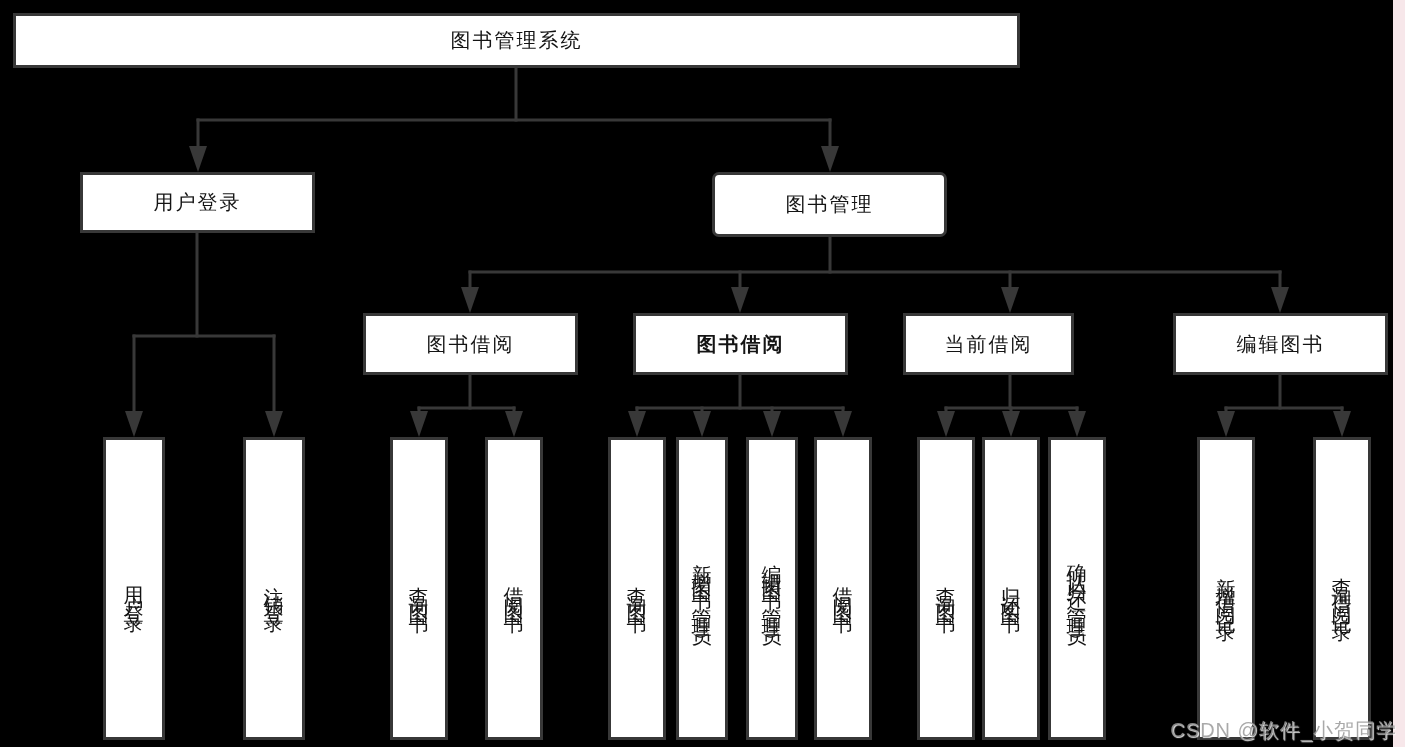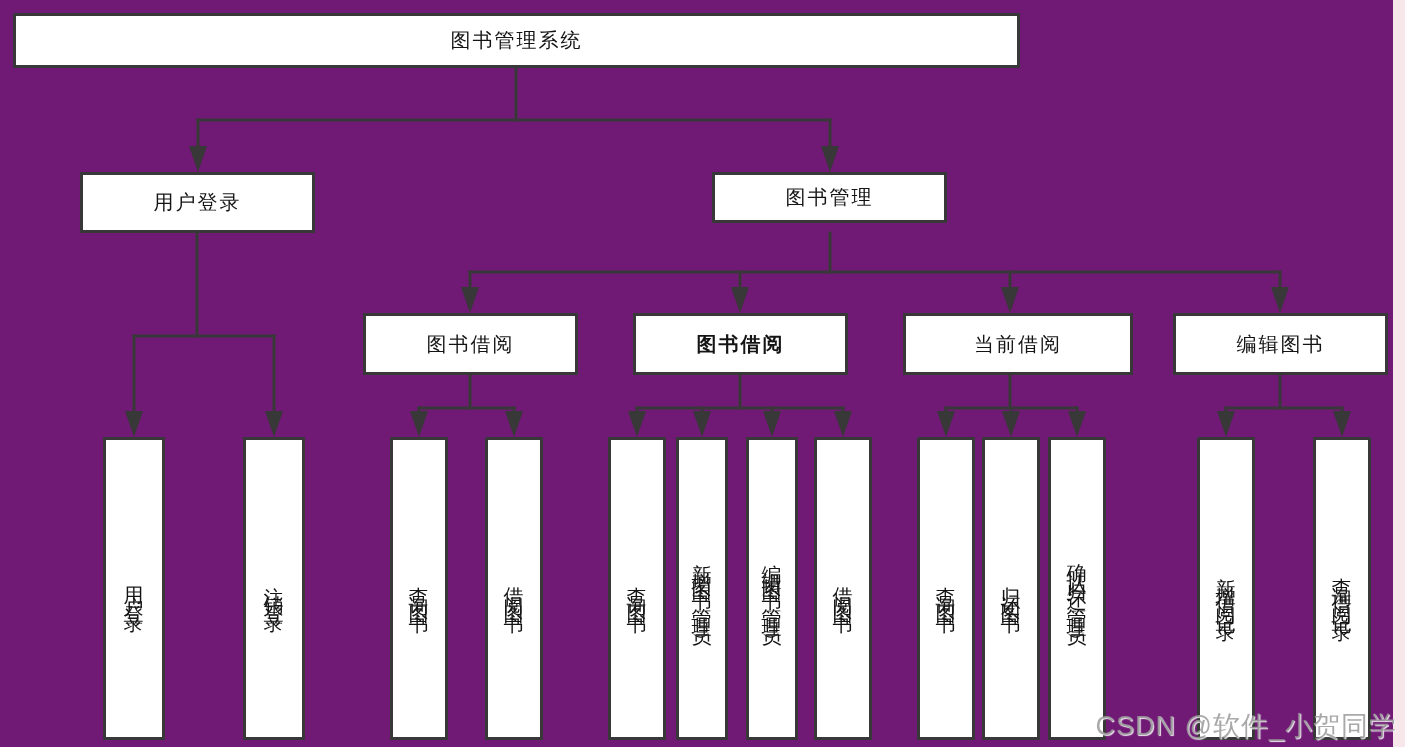--- a/index.html
+++ b/index.html
@@ -1,20 +1,20 @@
 <!DOCTYPE html>
 <html><head>
 <meta charset="utf-8">
 <style>
   html, body { margin: 0; padding: 0; background: #ffffff; }
   #canvas {
     position: relative;
     width: 1405px;
     height: 747px;
-    background: #701a75;
+    background: #000000;
     overflow: hidden;
     font-family: "Liberation Sans", "DejaVu Sans", sans-serif;
   }
   #connectors {
     position: absolute;
     left: 0; top: 0;
     width: 1405px; height: 747px;
   }
   .c-line { stroke: #383838; stroke-width: 3; fill: none; stroke-linecap: square; }
   .c-arrow { fill: #383838; stroke: none; }
@@ -41,21 +41,21 @@
   .pink-strip {
     position: absolute;
     right: 0; top: 0;
     width: 12px; height: 747px;
     background: #f7e7ea;
   }
   .watermark {
     position: absolute;
     right: 8px;
     bottom: 3px;
-    font-size: 27px;
+    font-size: 20px;
     letter-spacing: 1px;
     color: rgba(154, 154, 154, 0.85);
     text-shadow: 1px 1px 1px rgba(255,255,255,0.9);
     z-index: 5;
   }
 </style>
 </head>
 <body>
 
 <div id="canvas">
@@ -125,25 +125,25 @@
       <path class="c-line" d="M1226,408 L1226,414"></path>
       <polygon class="c-arrow" points="1217,411 1235,411 1226,437"></polygon>
       <path class="c-line" d="M1342,408 L1342,414"></path>
       <polygon class="c-arrow" points="1333,411 1351,411 1342,437"></polygon>
     </g>
   </svg>
 
   <div class="node" style="left:13px; top:13px; width:1007px; height:55px;">图书管理系统</div>
 
   <div class="node" style="left:80px; top:172px; width:235px; height:61px;">用户登录</div>
-  <div class="node" style="left:712px; top:172px; width:235px; height:51px;">图书管理</div>
+  <div class="node" style="left:712px; top:172px; width:235px; height:65px;border-radius:7px;">图书管理</div>
 
   <div class="node" style="left:363px; top:313px; width:215px; height:62px;">图书借阅</div>
   <div class="node" style="left:633px; top:313px; width:215px; height:62px;font-weight:bold;">图书借阅</div>
-  <div class="node" style="left:903px; top:313px; width:230px; height:62px;">当前借阅</div>
+  <div class="node" style="left:903px; top:313px; width:171px; height:62px;">当前借阅</div>
   <div class="node" style="left:1173px; top:313px; width:215px; height:62px;">编辑图书</div>
 
   <div class="node vertical" style="left:103px; top:437px; width:62px; height:303px;">用户登录</div>
   <div class="node vertical" style="left:243px; top:437px; width:62px; height:303px;">注销登录</div>
 
   <div class="node vertical" style="left:390px; top:437px; width:58px; height:303px;">查询图书</div>
   <div class="node vertical" style="left:485px; top:437px; width:58px; height:303px;">借阅图书</div>
 
   <div class="node vertical" style="left:608px; top:437px; width:58px; height:303px;">查询图书</div>
   <div class="node vertical" style="left:676px; top:437px; width:52px; height:303px;">新增图书（管理员）</div>

